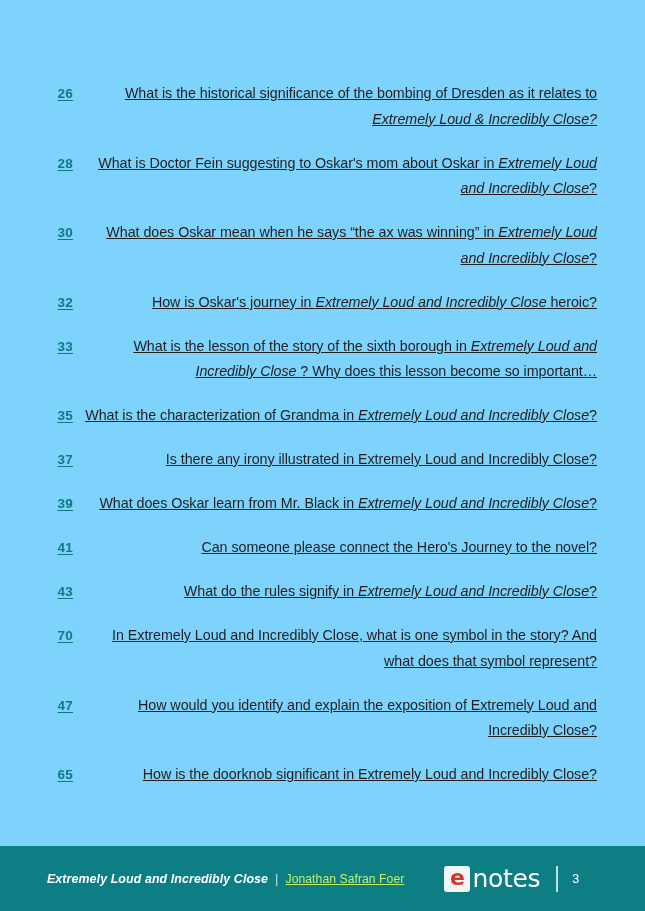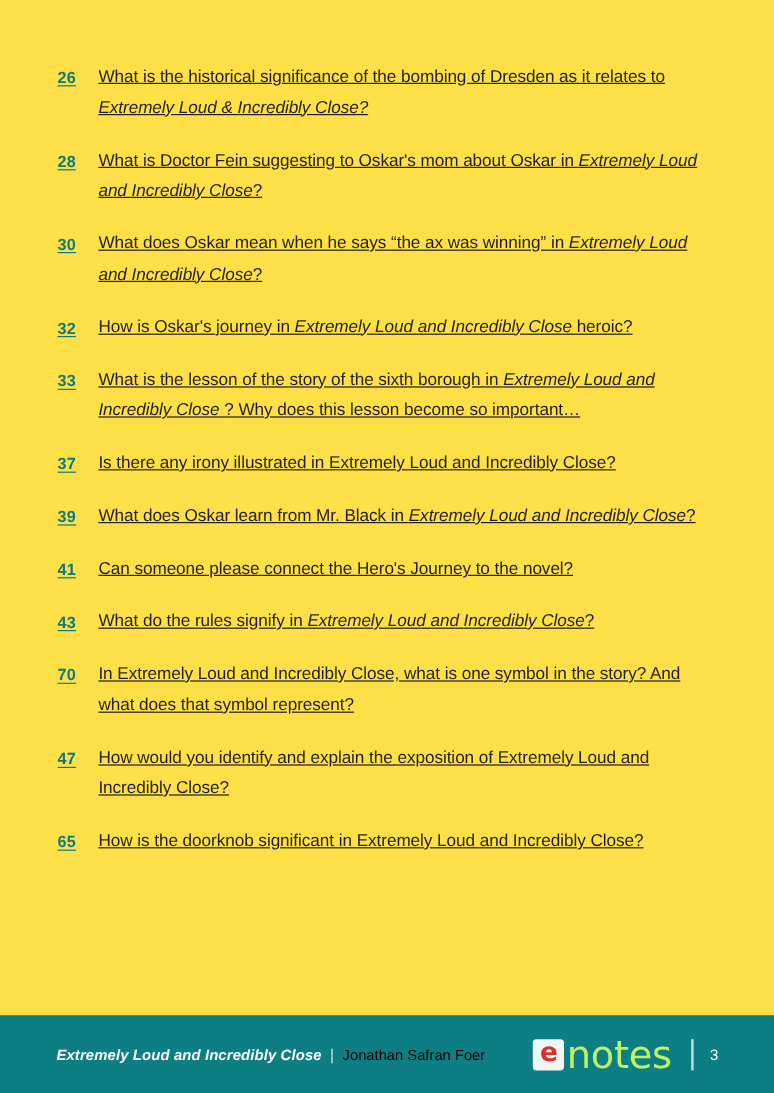--- a/index.html
+++ b/index.html
@@ -16,23 +16,24 @@
     overflow: hidden;
   }
 
   
   .page {
     position: absolute;
     left: 0;
     top: 0;
     width: 645px;
     height: 846px;
-    background: #fde047;
+    background: #7dd3fc;
     box-sizing: border-box;
-    padding: 52px 48px 0 48px;
+    padding: 81px 48px 0 48px;
+    text-align: right;
   }
 
   .qlist {
     list-style: none;
     margin: 0;
     padding: 0;
   }
 
   .qitem {
     display: flex;
@@ -94,24 +95,25 @@
   }
 
   .f-sep {
     color: #bfe0e2;
     font-size: 13px;
     margin: 0 7px;
     font-weight: 300;
   }
 
   .f-author {
-    color: #000000;
+    color: #bef264;
     font-size: 12.2px;
     white-space: nowrap;
     letter-spacing: 0.05px;
+    text-decoration: underline;
   }
 
   .logo {
     display: flex;
     align-items: center;
     margin-left: 40px;
   }
 
   .logo-e {
     width: 26px;
@@ -124,22 +126,22 @@
     color: #d6342b;
     font-size: 22px;
     font-weight: bold;
     line-height: 1;
     font-family: "DejaVu Sans", sans-serif;
     padding-bottom: 2px;
     box-sizing: border-box;
   }
 
   .logo-notes {
-    color: #bef264;
-    font-size: 32px;
+    color: #ffffff;
+    font-size: 25px;
     line-height: 1;
     margin-left: 2px;
     letter-spacing: -0.3px;
     font-family: "DejaVu Sans", sans-serif;
   }
 
   .f-divider {
     width: 2px;
     height: 26px;
     background: #bfe0e2;
@@ -170,20 +172,24 @@
       </li>
       <li class="qitem">
         <span class="qnum">32</span>
         <span class="qtext">How is Oskar's journey in <i>Extremely Loud and Incredibly Close</i> heroic?</span>
       </li>
       <li class="qitem">
         <span class="qnum">33</span>
         <span class="qtext">What is the lesson of the story of the sixth borough in <i>Extremely Loud and Incredibly Close </i>? Why does this lesson become so important…</span>
       </li>
       <li class="qitem">
+        <span class="qnum">35</span>
+        <span class="qtext">What is the characterization of Grandma in <i>Extremely Loud and Incredibly Close</i>?</span>
+      </li>
+      <li class="qitem">
         <span class="qnum">37</span>
         <span class="qtext">Is there any irony illustrated in Extremely Loud and Incredibly Close?</span>
       </li>
       <li class="qitem">
         <span class="qnum">39</span>
         <span class="qtext">What does Oskar learn from Mr. Black in <i>Extremely Loud and Incredibly Close</i>?</span>
       </li>
       <li class="qitem">
         <span class="qnum">41</span>
         <span class="qtext">Can someone please connect the Hero's Journey to the novel?</span>

